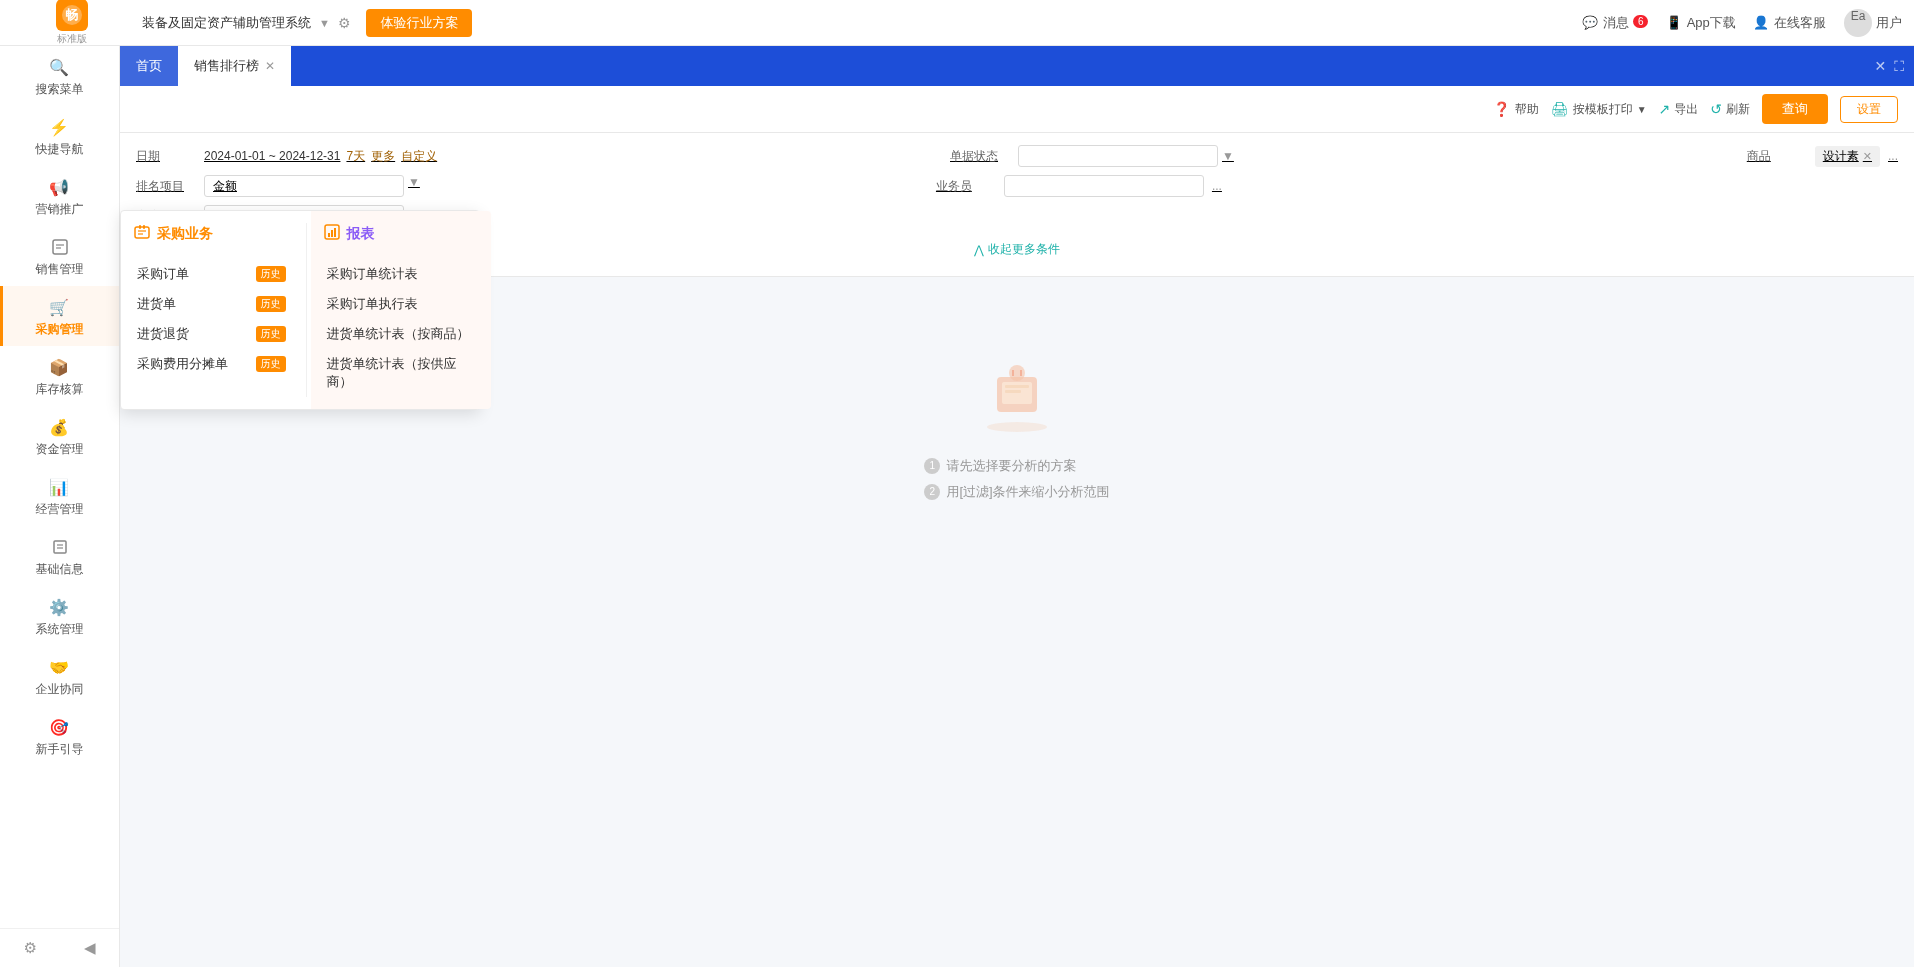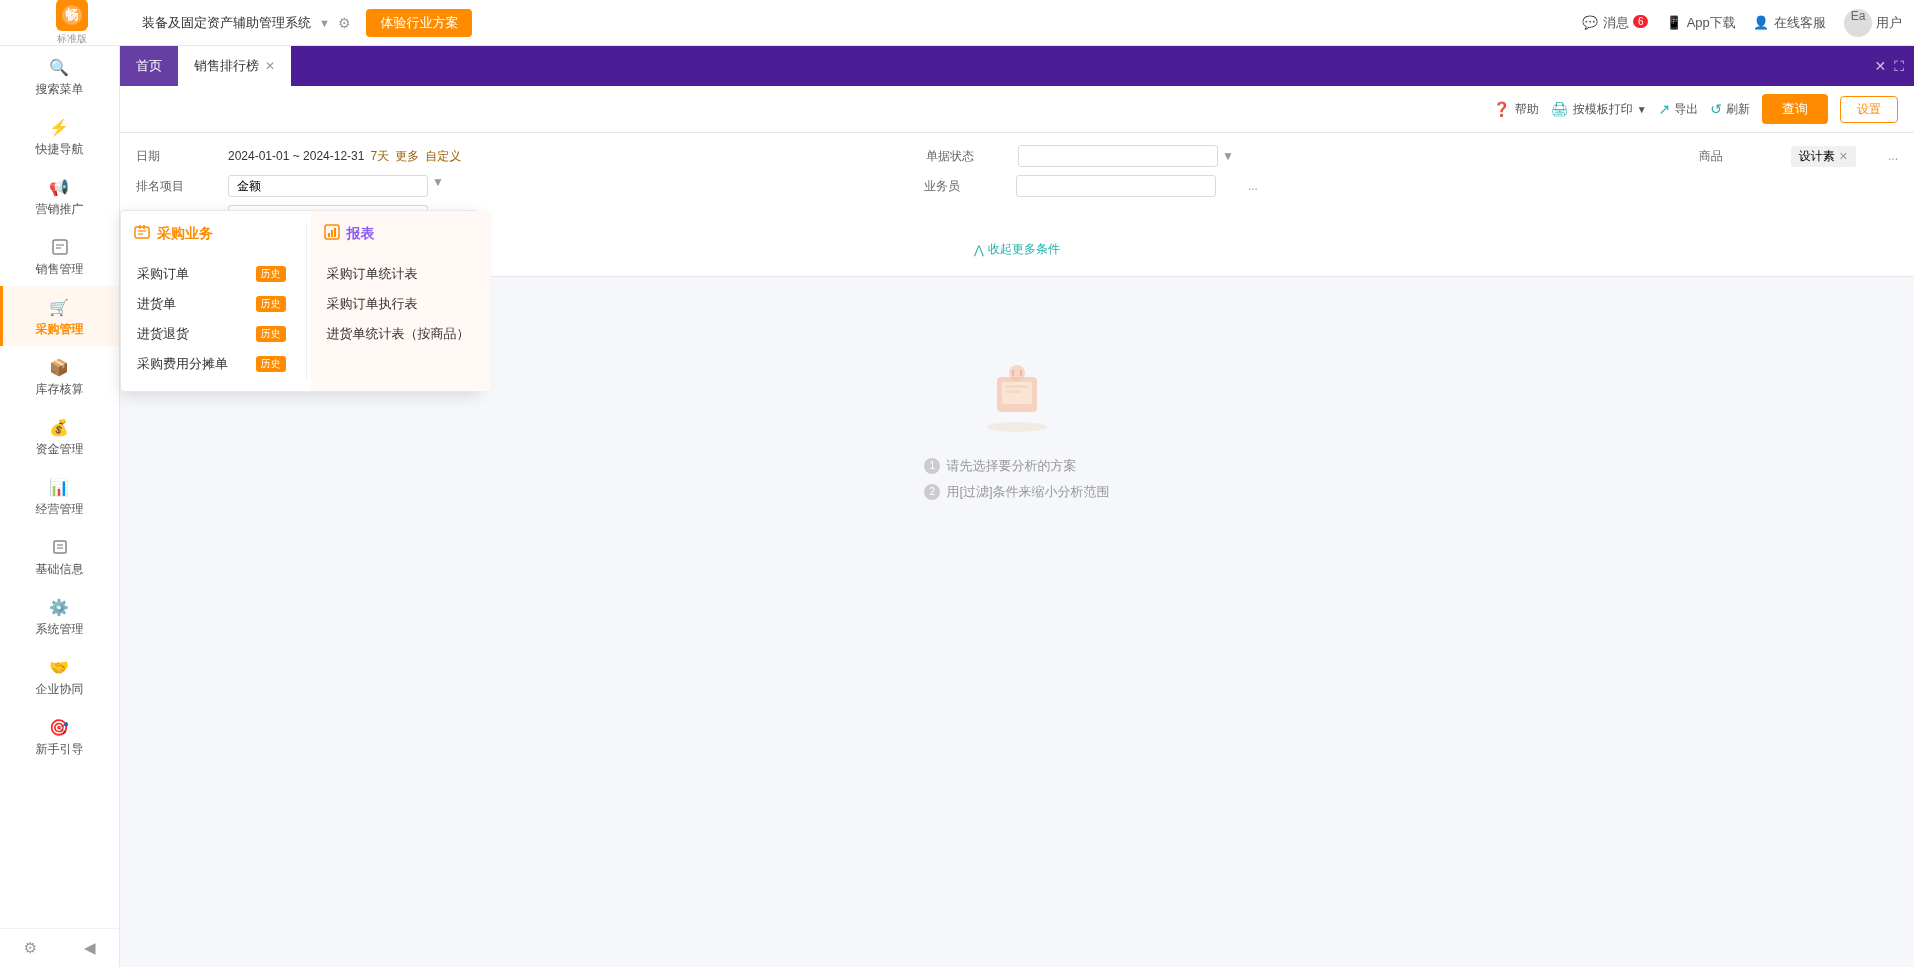--- a/index.html
+++ b/index.html
@@ -164,21 +164,21 @@
     .content-area {
       flex: 1;
       display: flex;
       flex-direction: column;
       overflow: hidden;
     }
 
     
     .tab-bar {
       height: 40px;
-      background: #4c1d95;
+      background: #1d4ed8;
       display: flex;
       align-items: center;
       padding: 0 0;
       position: relative;
     }
     .tab-item {
       height: 40px;
       display: flex;
       align-items: center;
       padding: 0 16px;
@@ -260,22 +260,23 @@
 
     
     .filter-area {
       background: #fff;
       padding: 12px 16px;
       border-bottom: 1px solid #e8e8e8;
     }
     .filter-row {
       display: flex;
       align-items: center;
-      gap: 32px;
+      gap: 8px;
       margin-bottom: 8px;
+      text-decoration: underline;
     }
     .filter-label {
       font-size: 12px;
       color: #666;
       white-space: nowrap;
       min-width: 60px;
     }
     .filter-input {
       border: 1px solid #d9d9d9;
       border-radius: 3px;
@@ -684,15 +685,18 @@
       </div>
       <div class="dropdown-item">
         <span>采购订单统计表</span>
       </div>
       <div class="dropdown-item">
         <span>采购订单执行表</span>
       </div>
       <div class="dropdown-item">
         <span>进货单统计表（按商品）</span>
       </div>
+      <div class="dropdown-item">
+        <span>进货单统计表（按供应商）</span>
+      </div>
     </div>
   </div>
 </div>
 
 </body></html>

